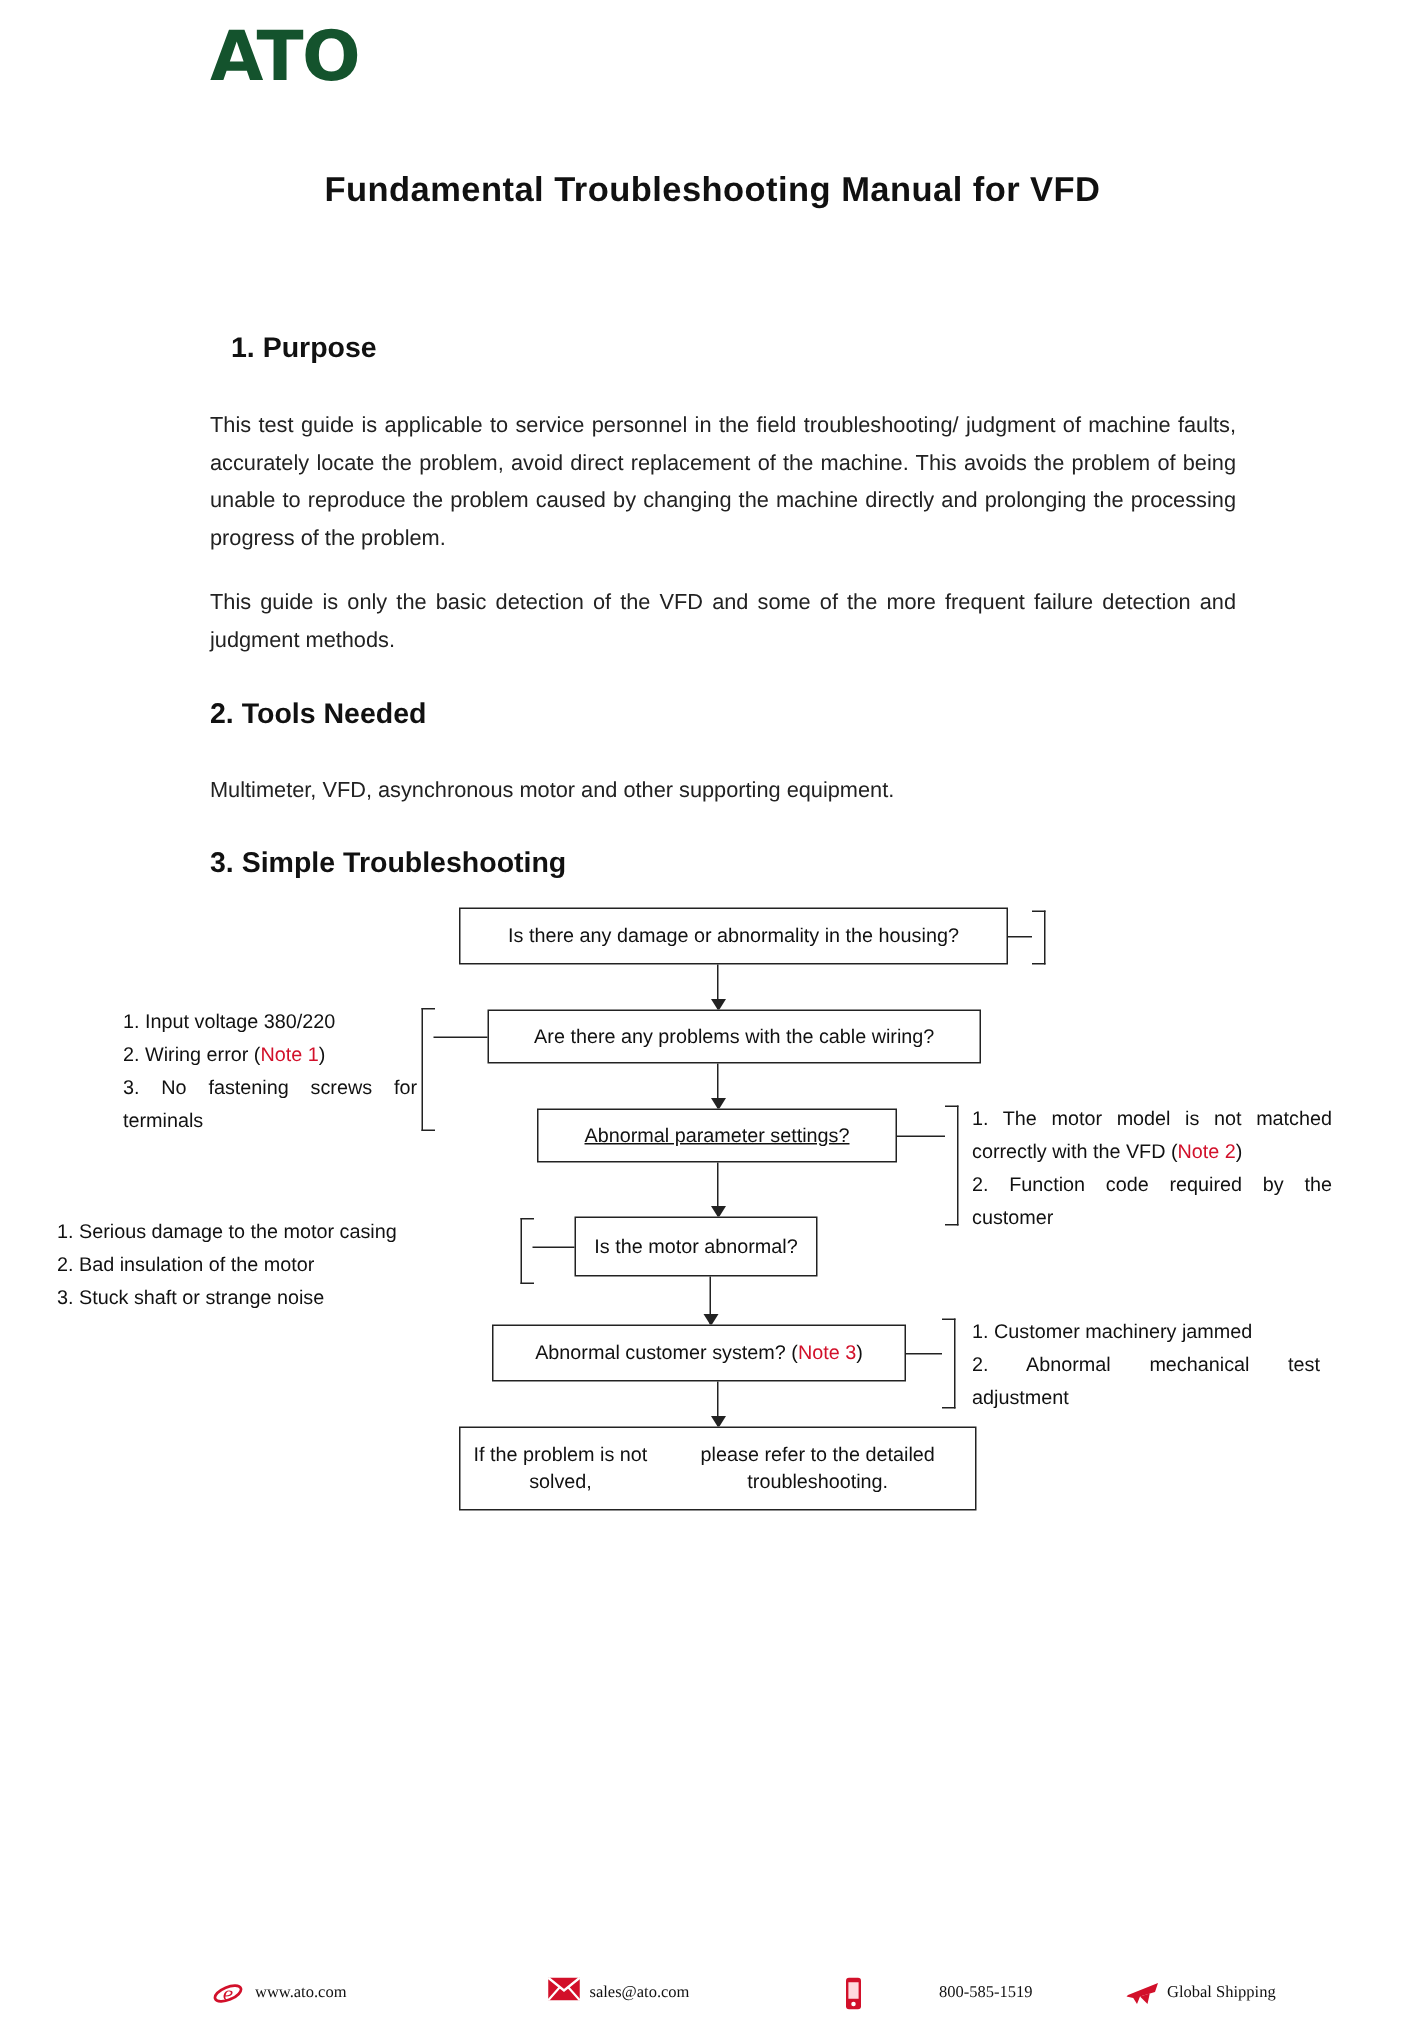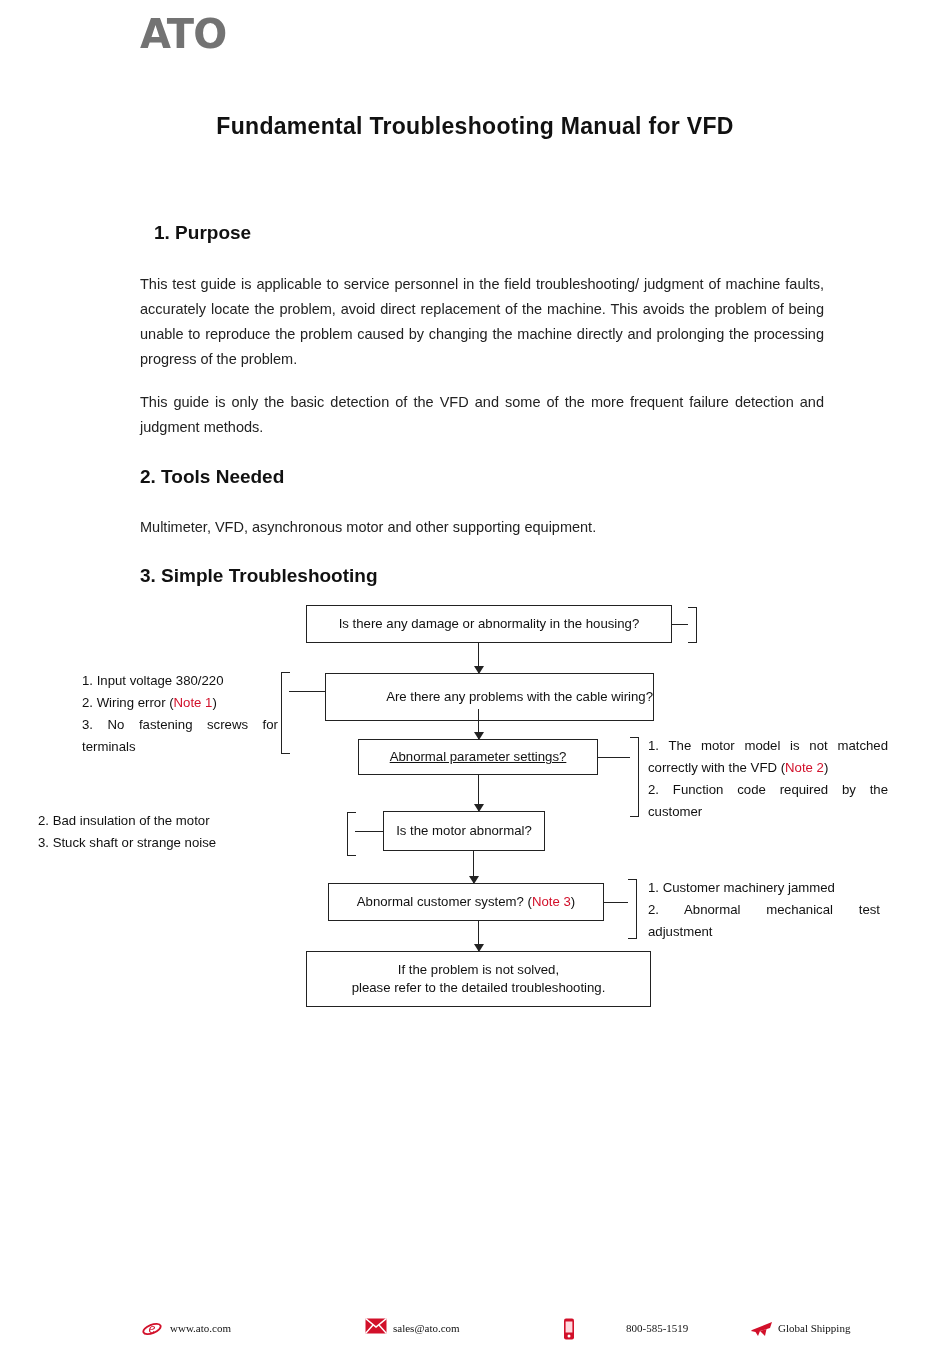--- a/index.html
+++ b/index.html
@@ -7,22 +7,22 @@
     width:950px;height:1362px;background:#ffffff;
     font-family:"Liberation Sans", sans-serif;
     color:#1a1a1a;position:relative;overflow:hidden;
   }
   .page{position:relative;width:950px;height:1362px;}
 
   
   .logo{
     position:absolute;left:140px;top:14px;
     font-family:"DejaVu Sans", sans-serif;
-    font-weight:bold;font-size:40px;letter-spacing:-1px;
-    color:#737373;line-height:1;
+    font-weight:bold;font-size:46px;letter-spacing:-1px;
+    color:#14532d;line-height:1;
   }
 
   
   .doc-title{
     position:absolute;left:0;top:113px;width:950px;text-align:center;
     font-size:23px;font-weight:bold;letter-spacing:.3px;color:#111;
   }
 
   
   .h2{
@@ -95,21 +95,21 @@
 
     <div class="node" style="left:306px;top:20px;width:366px;height:38px;">
       <span>Is there any damage or abnormality in the housing?</span>
     </div>
 
     <div class="arrow" style="left:478px;top:58px;height:30px;"></div>
 
     <div class="conn" style="left:672px;top:39px;width:16px;"></div>
     <div class="brk right" style="left:688px;top:22px;width:8px;height:34px;"></div>
 
-    <div class="node" style="left:325px;top:88px;width:329px;height:48px;justify-content:flex-end;">
+    <div class="node" style="left:325px;top:88px;width:329px;height:36px;">
       <span>Are there any problems with the cable wiring?</span>
     </div>
     <div class="arrow" style="left:478px;top:124px;height:30px;"></div>
 
     <div class="conn" style="left:289px;top:106px;width:36px;"></div>
     <div class="brk left" style="left:281px;top:87px;width:8px;height:80px;"></div>
     <div class="sidetext just" style="left:82px;top:85px;width:196px;">
       <div>1. Input voltage 380/220</div>
       <div><span>2. Wiring error (</span><span class="red">Note 1</span><span>)</span></div>
       <div>3.  No  fastening  screws  for terminals</div>
@@ -128,37 +128,38 @@
     </div>
 
     <div class="node" style="left:383px;top:226px;width:162px;height:40px;">
       <span>Is the motor abnormal?</span>
     </div>
     <div class="arrow" style="left:473px;top:266px;height:32px;"></div>
 
     <div class="conn" style="left:355px;top:246px;width:28px;"></div>
     <div class="brk left" style="left:347px;top:227px;width:8px;height:42px;"></div>
     <div class="sidetext" style="left:38px;top:225px;width:306px;">
+      <div>1. Serious damage to the motor casing</div>
       <div>2. Bad insulation of the motor</div>
       <div>3. Stuck shaft or strange noise</div>
     </div>
 
     <div class="node" style="left:328px;top:298px;width:276px;height:38px;">
       <span><span>Abnormal customer system? (</span><span class="red">Note 3</span><span>)</span></span>
     </div>
     <div class="arrow" style="left:478px;top:336px;height:30px;"></div>
 
     <div class="conn" style="left:604px;top:317px;width:24px;"></div>
     <div class="brk right" style="left:628px;top:294px;width:8px;height:58px;"></div>
     <div class="sidetext just" style="left:648px;top:292px;width:232px;">
       <div>1. Customer machinery jammed</div>
       <div>2.  Abnormal  mechanical  test adjustment</div>
     </div>
 
-    <div class="node" style="left:306px;top:366px;width:345px;height:56px;flex-direction:column;">
+    <div class="node" style="left:306px;top:366px;width:345px;height:56px;flex-direction:row;">
       <span>If the problem is not solved,</span>
       <span>please refer to the detailed troubleshooting.</span>
     </div>
   </div>
 
 
   <div class="footer">
 
     <div class="fitem" style="left:142px;top:8px;">
       <span class="ficon">

